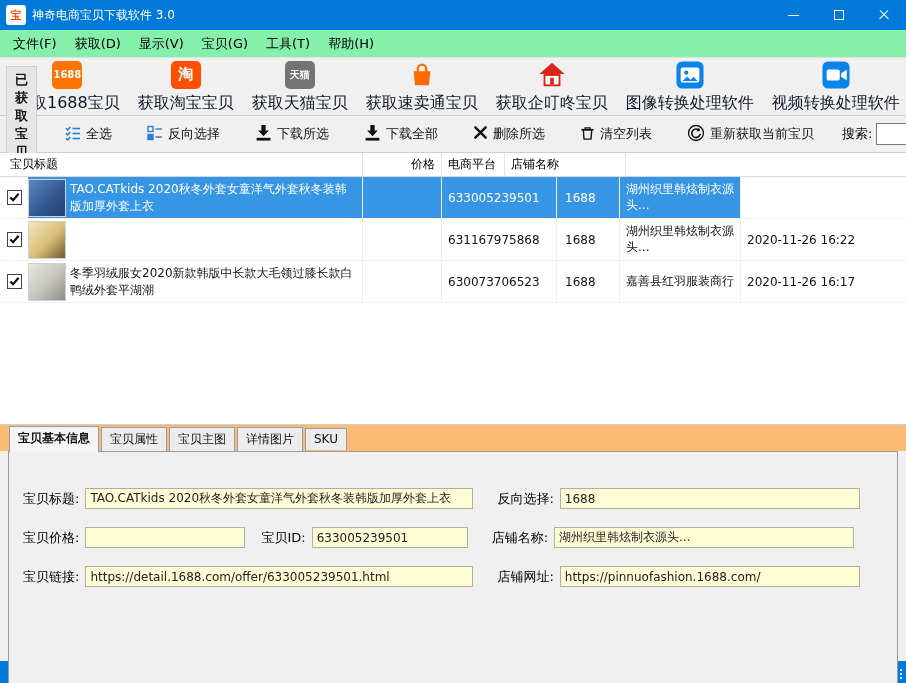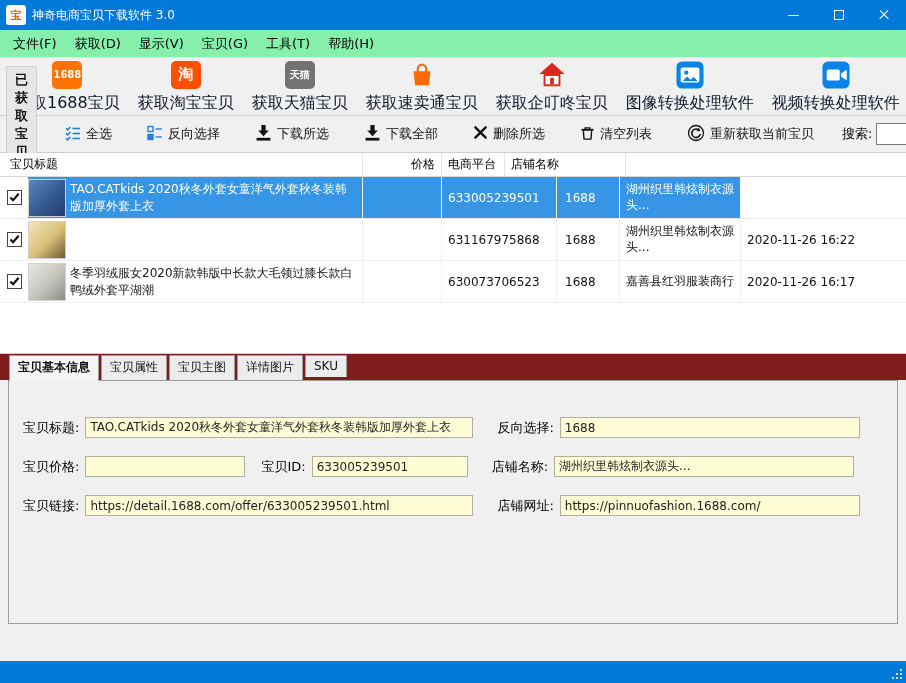--- a/index.html
+++ b/index.html
@@ -40,21 +40,21 @@
   .actionbar { height:37px; background:#f0f0f0; display:flex; align-items:center; padding:0 6px; border-bottom:1px solid #cfcfcf; gap:21px; }
   .list-label { font-weight:bold; font-size:13px; padding:4px 8px; background:#e6e6e6; border:1px solid #d0d0d0; }
   .act-btn { display:flex; align-items:center; gap:5px; padding:4px 7px; font-size:13px; white-space:nowrap; }
   .act-btn svg { flex:0 0 auto; }
   .search-wrap { margin-left:auto; display:flex; align-items:center; gap:4px; }
   .search-box { position:relative; width:118px; height:22px; }
   .search-box input { width:100%; height:100%; border:1px solid #7a7a7a; padding:0 20px 0 4px; font-size:12px;
     font-family:"DejaVu Sans","Liberation Sans",sans-serif; }
   .search-clear { position:absolute; right:2px; top:3px; width:16px; height:16px; }
   
-  .table { background:#fff; height:201px; display:flex; flex-direction:column; border-bottom:1px solid #cfcfcf; }
+  .table { background:#fff; height:272px; display:flex; flex-direction:column; border-bottom:1px solid #cfcfcf; }
   .thead { display:flex; height:24px; border-bottom:1px solid #d8d8d8; background:#fff; align-items:center; }
   .th { font-size:12px; color:#000; padding:0 6px; border-right:1px solid #e4e4e4; height:100%; display:flex; align-items:center; }
   .th.c0 { width:363px; padding-left:10px; }
   .th.c1 { width:79px; justify-content:flex-end; }
   .th.c2 { width:115px; }
   .th.c3 { width:63px; }
   .th.c4 { width:121px; }
   .th.c5 { flex:1; border-right:none; }
   .trow { display:flex; height:42px; align-items:stretch; border-bottom:1px solid #f0f0f0; }
   .cell { display:flex; align-items:center; font-size:12px; border-right:1px solid #efefef; overflow:hidden; }
@@ -68,21 +68,21 @@
   .checkbox { width:15px; height:15px; border:1.5px solid #444; background:#fff; display:flex; align-items:center; justify-content:center; }
   .thumb { width:38px; height:38px; flex:0 0 38px; border:1px solid #d0d0d0; }
   .thumb.t0 { background:linear-gradient(135deg,#5b86c0 0%,#31568e 60%,#24406e 100%); }
   .thumb.t1 { background:linear-gradient(135deg,#f2e6bc 0%,#d9bd77 55%,#6b5a33 100%); }
   .thumb.t2 { background:linear-gradient(135deg,#e8e8e4 0%,#c4c4bc 55%,#8c8c84 100%); }
   .title-txt { line-height:1.35; font-size:12px; color:#16161c; }
   .trow.selected .cell { background:#3695e5; color:#fff; }
   .trow.selected .c-check, .trow.selected .c-time { background:#fff; color:#111; }
   .trow.selected .title-txt { color:#fff; }
   
-  .tabsbar { height:26px; display:flex; align-items:flex-start; padding:0 12px 0 9px; background:#7f1d1d; }
+  .tabsbar { height:26px; display:flex; align-items:center; padding:0 12px 0 9px; background:#fdba74; }
   .tab { font-size:12px; padding:3px 8px 4px; border:1px solid #9c9c9c; border-bottom:none; background:#ececec; margin-right:2px;
          position:relative; top:1px; }
   .tab.active { background:#f5f5f5; z-index:3; font-weight:bold; padding-bottom:5px; }
   
   .panel { margin:0 8px; height:244px; border:1px solid #9c9c9c; background:#f0f0f0; position:relative; z-index:1; padding-top:36px; }
   .frow { display:flex; align-items:center; margin:0 0 18px 14px; }
   .flabel { font-size:13px; color:#000; white-space:nowrap; }
   .yinput { background:#fffdd6; border:1px solid #b0b0a0; height:21px; font-size:12px; padding:0 4px;
     font-family:"DejaVu Sans","Liberation Sans",sans-serif; color:#222; }
   .w-title { width:388px; margin-left:6px; }

